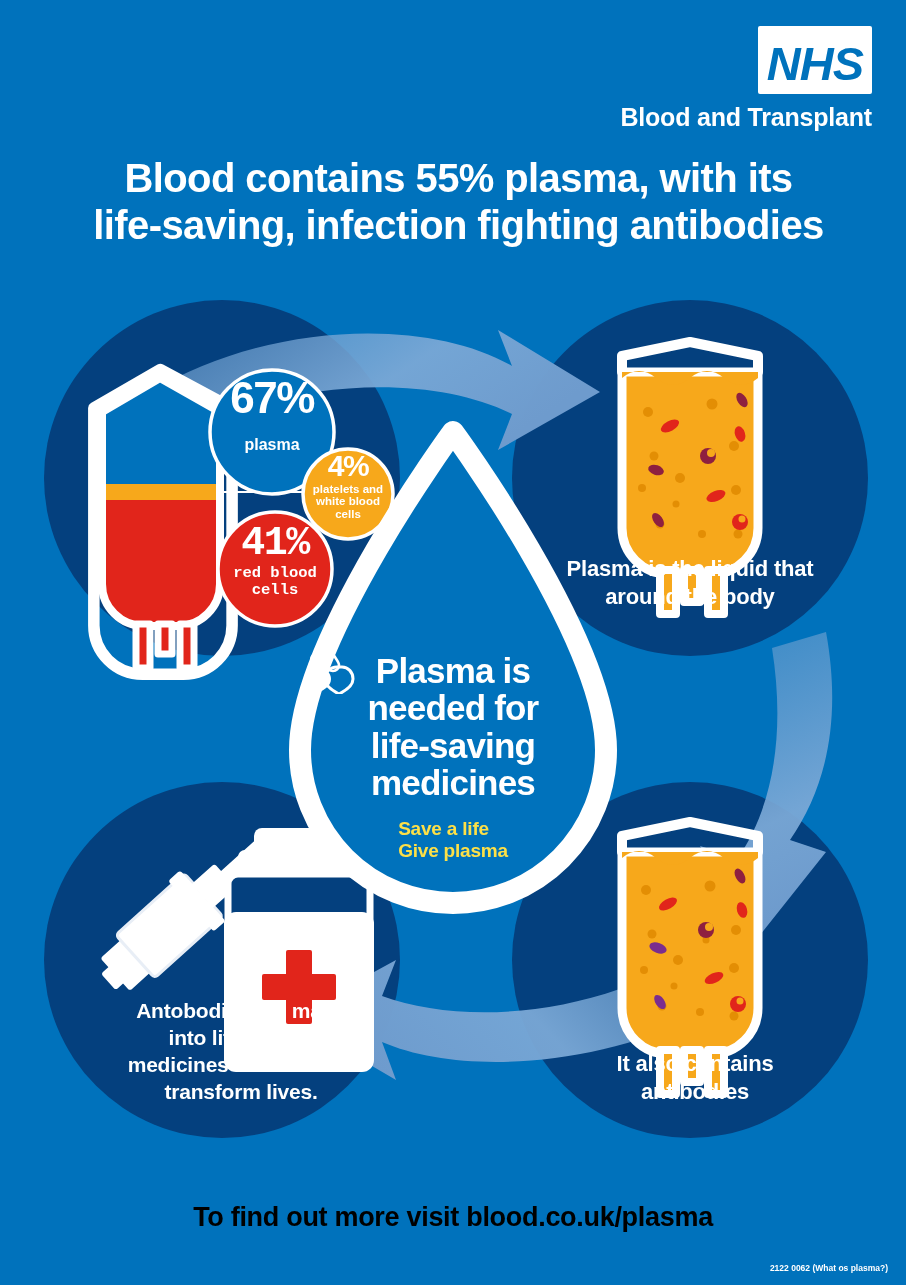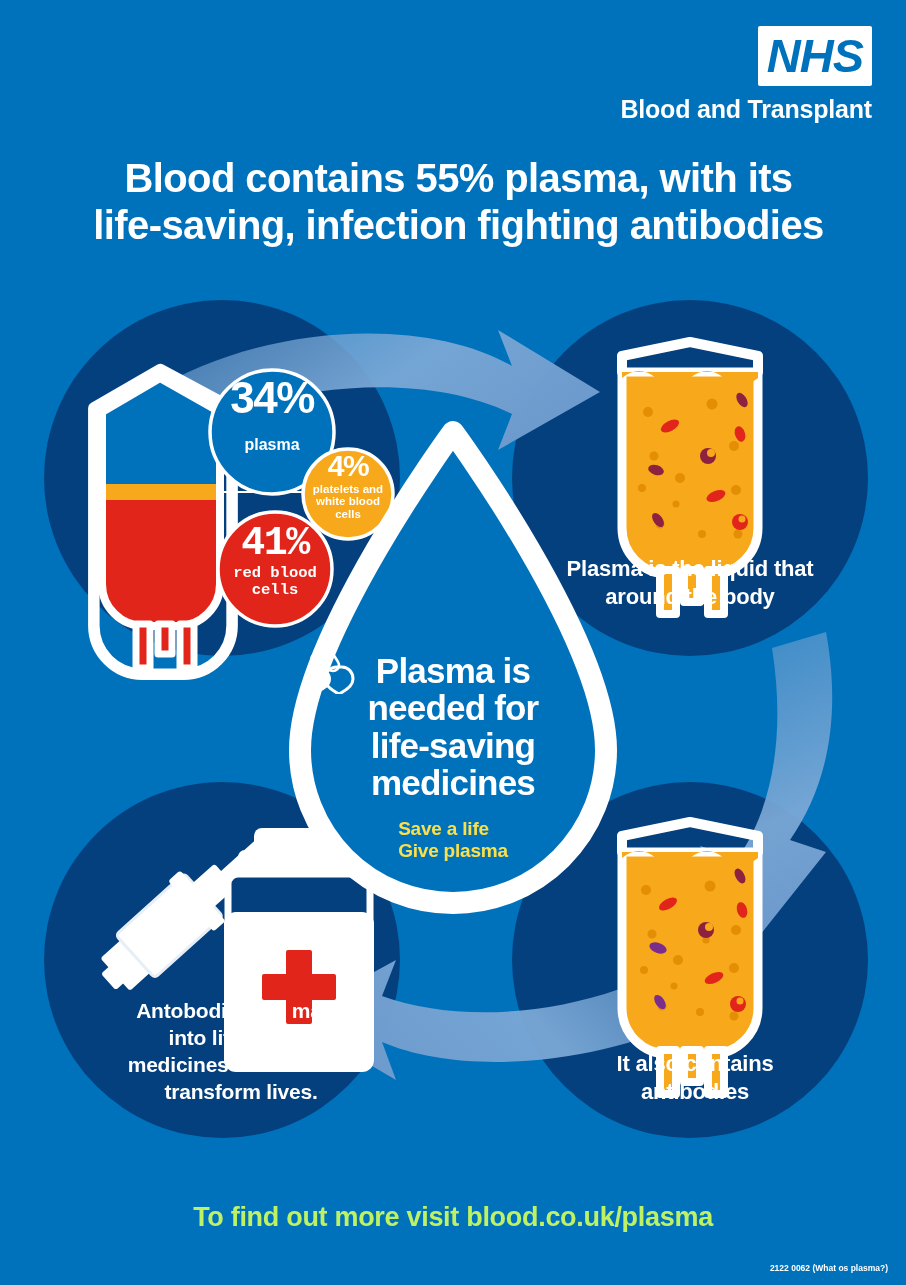--- a/index.html
+++ b/index.html
@@ -9,21 +9,21 @@
     font-family:"Liberation Sans", sans-serif;
     overflow:hidden;
   }
   #poster { position:relative; width:906px; height:1285px; background:#0072BC; }
 
   
   .nhs-header { position:absolute; top:26px; right:34px; text-align:right; }
   .nhs-logo {
     display:inline-block; background:#ffffff; color:#0072BC;
     font-weight:bold; font-style:italic; font-size:47px; line-height:1;
-    letter-spacing:-1px; padding:6px 9px 7px 9px; border-radius:2px;
+    letter-spacing:-1px; padding:14px 9px 7px 9px; border-radius:2px;
   }
   .nhs-sub {
     color:#ffffff; font-weight:bold; font-size:25px;
     margin-top:9px; letter-spacing:-0.2px;
   }
 
   
   .title {
     position:absolute; top:155px; left:0; width:906px;
     text-align:center; color:#ffffff; font-weight:bold;
@@ -72,21 +72,21 @@
   }
   .brand { margin-top:16px; display:flex; align-items:center; justify-content:center; gap:9px; }
   .brand-words {
     color:#fde047; font-weight:bold; font-size:19px;
     line-height:1.15; text-align:left; letter-spacing:-0.2px;
   }
 
   
   .footer {
     position:absolute; bottom:52px; left:0; width:906px; text-align:center;
-    color:#bef264; font-weight:bold; font-size:27px; letter-spacing:-0.3px;
+    color:#000000; font-weight:bold; font-size:27px; letter-spacing:-0.3px;
   }
   .smallprint {
     position:absolute; bottom:12px; right:18px;
     color:#ffffff; font-size:8.5px; font-weight:bold;
   }
 </style>
 </head>
 <body>
 
 <div id="poster">
@@ -273,21 +273,21 @@
           <rect x="44" y="150" width="74" height="26" rx="2"></rect>
         </g>
       </g>
 
       <g>
         <path d="M453 152 C 453 152, 300 360, 300 470 a153 153 0 0 0 306 0 C 606 360, 453 152, 453 152 Z" fill="#0072BC" stroke="#ffffff" stroke-width="22" stroke-linejoin="round"></path>
       </g>
     </svg>
 
     <div class="bub" id="bub55">
-      <div class="big">34%</div>
+      <div class="big">67%</div>
       <div class="sml">plasma</div>
     </div>
 
     <div class="bub" id="bub4">
       <div class="big">4%</div>
       <div class="sml">
         <span>platelets and</span><br>
         <span>white blood</span><br>
         <span>cells</span>
       </div>

